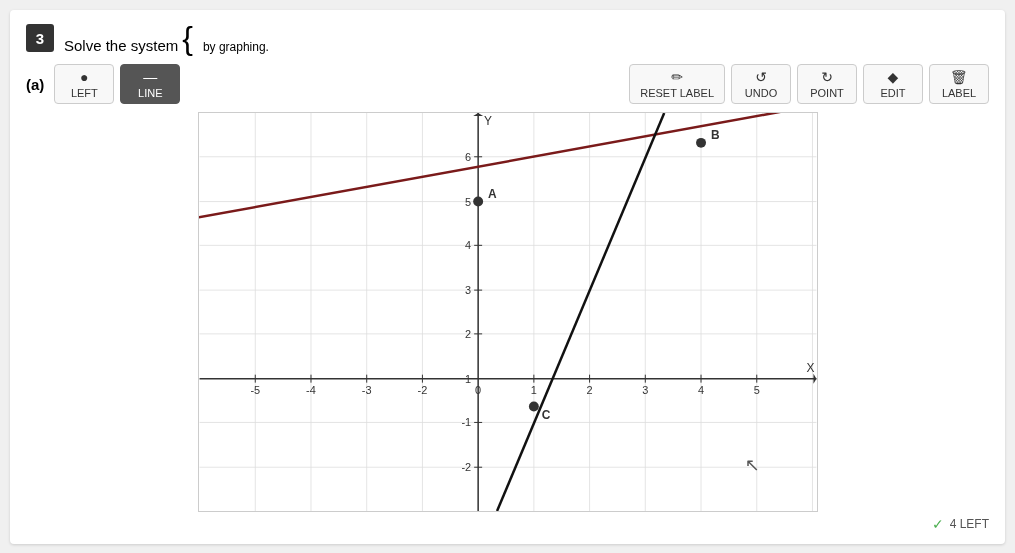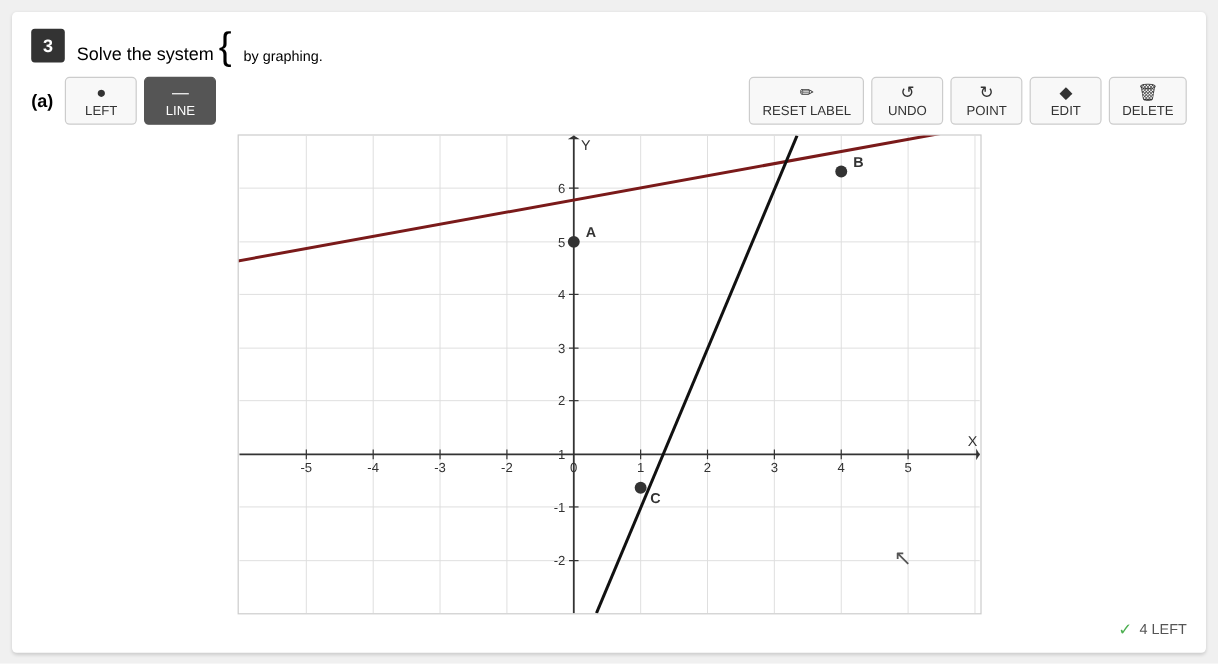--- a/index.html
+++ b/index.html
@@ -181,21 +181,21 @@
       <button class="tool-btn">
         <span class="icon">↻</span>
         <span>POINT</span>
       </button>
       <button class="tool-btn">
         <span class="icon">◆</span>
         <span>EDIT</span>
       </button>
       <button class="tool-btn">
         <span class="icon">🗑</span>
-        <span>DELETE</span>
+        <span>LABEL</span>
       </button>
     </div>
   </div>
 
   <div class="graph-area">
     <svg class="graph" width="620" height="400" viewBox="0 0 620 400">
 
       <g stroke="#ddd" stroke-width="0.8">
 
         <line x1="56" y1="0" x2="56" y2="400"></line>

